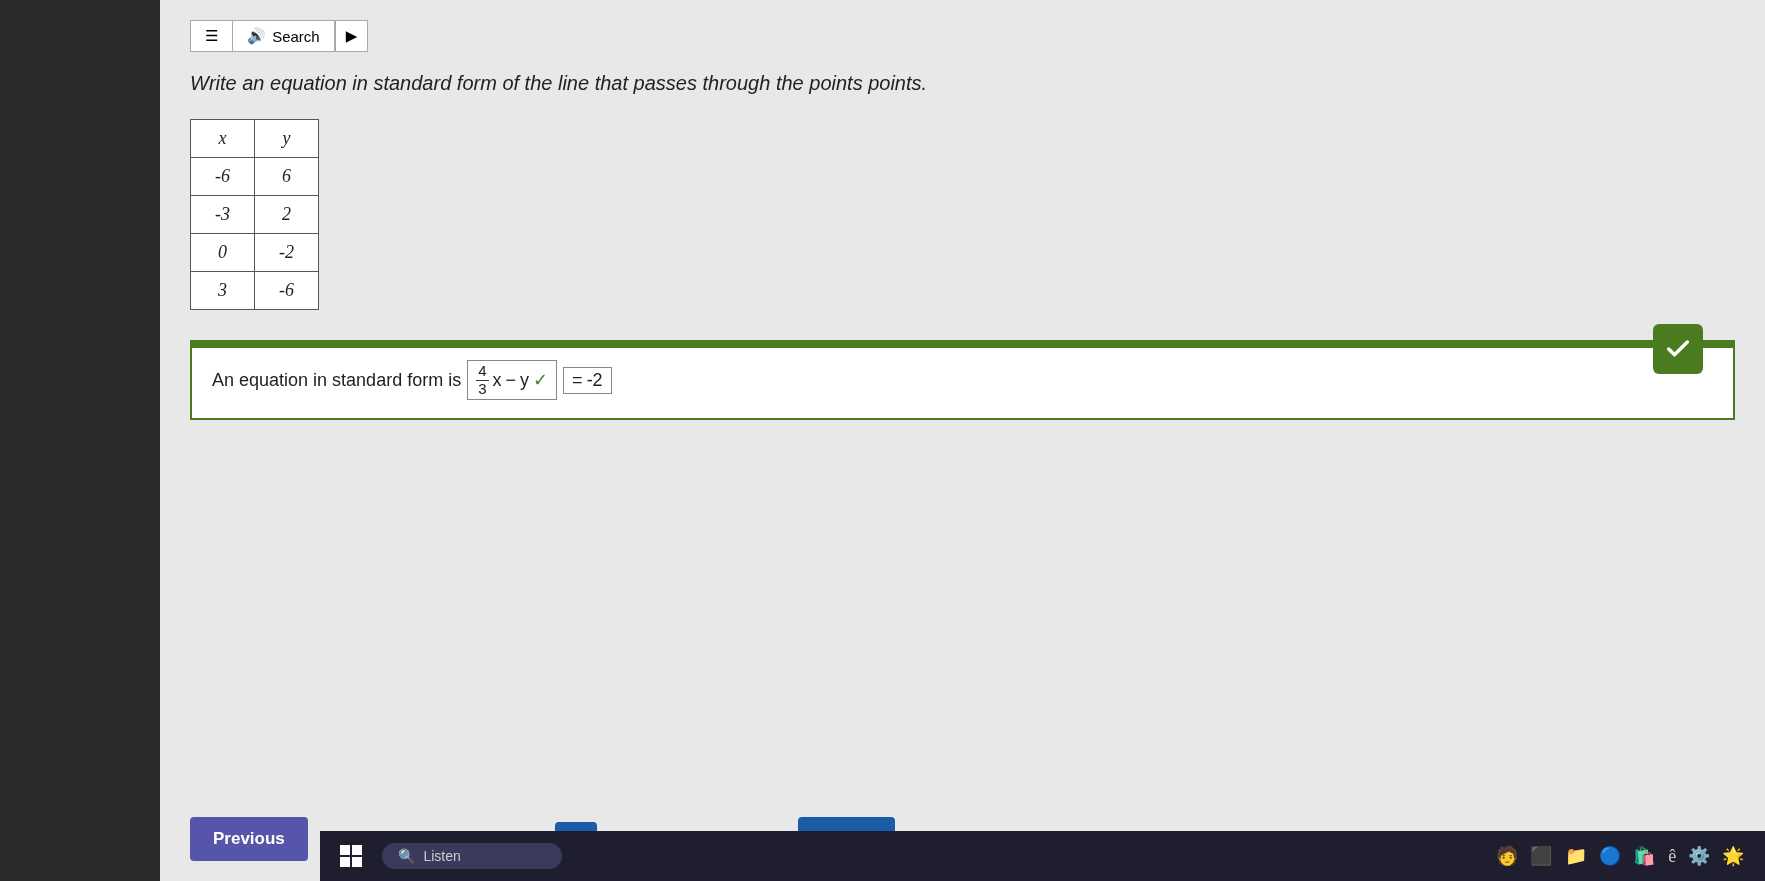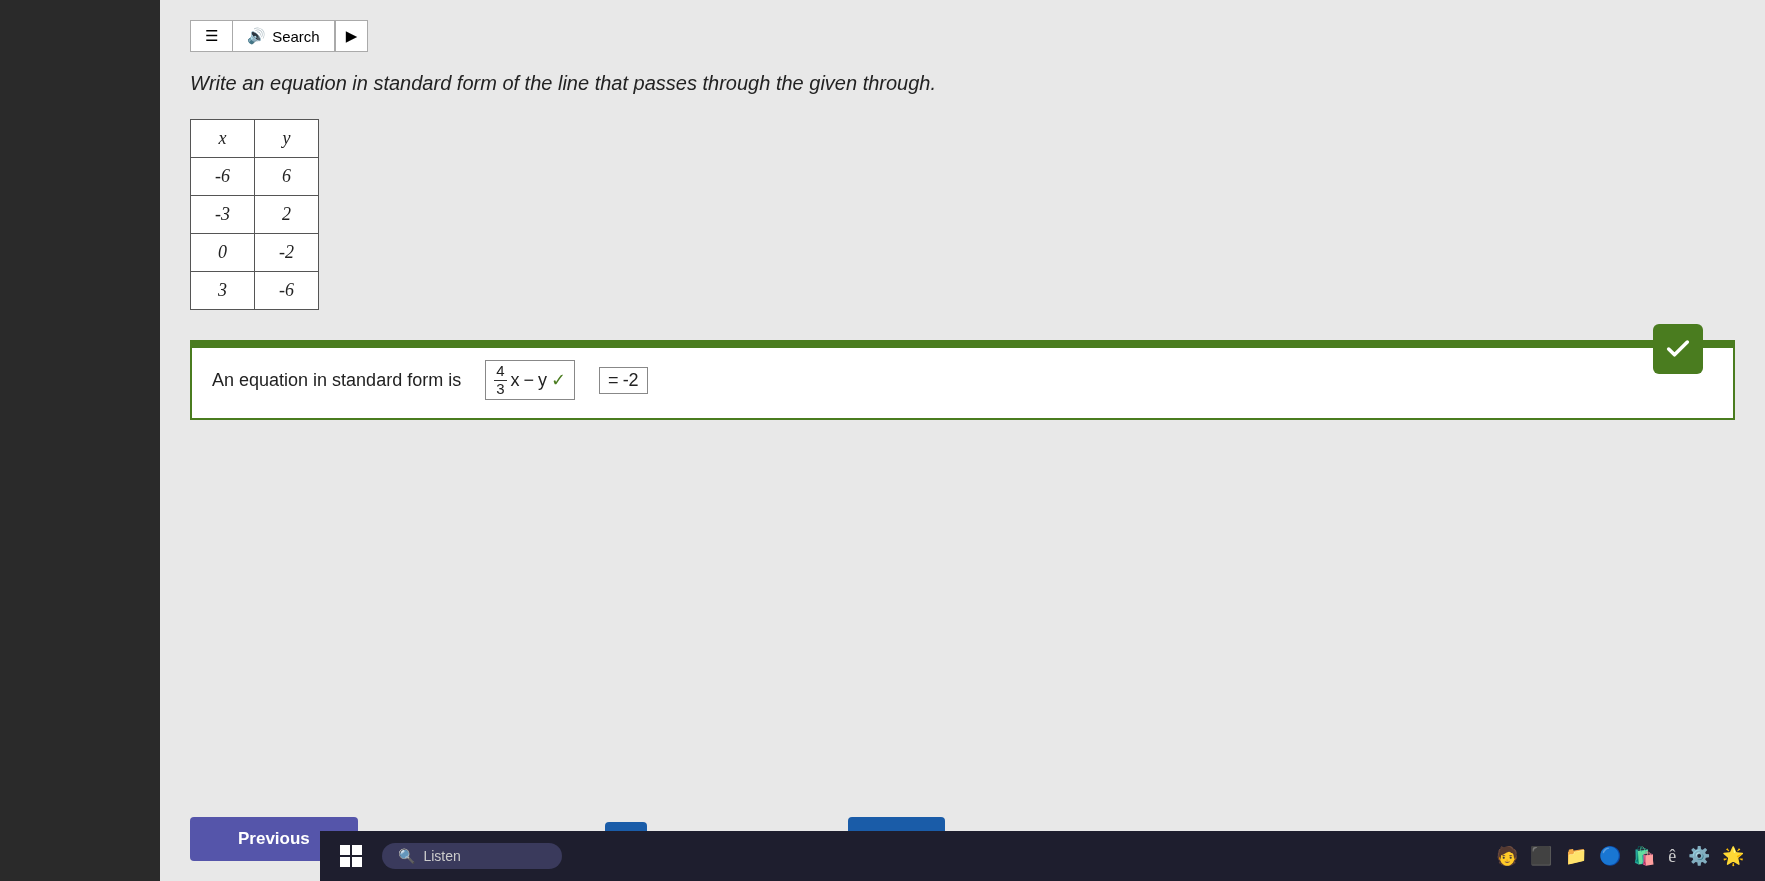--- a/index.html
+++ b/index.html
@@ -135,21 +135,21 @@
       width: 28px;
       height: 28px;
     }
 
     .answer-text {
       font-size: 18px;
       font-family: Arial, sans-serif;
       color: #222;
       display: flex;
       align-items: center;
-      gap: 24px;
+      gap: 6px;
       flex-wrap: wrap;
     }
 
     .answer-input-group {
       display: inline-flex;
       align-items: center;
       border: 1px solid #888;
       padding: 2px 8px;
       background: #fff;
       gap: 4px;
@@ -193,21 +193,21 @@
       align-items: center;
       gap: 8px;
       margin-top: auto;
       padding-bottom: 20px;
     }
 
     .prev-btn {
       background: #5555aa;
       color: #fff;
       border: none;
-      padding: 12px 48px;
+      padding: 12px 23px;
       font-size: 17px;
       font-family: Arial, sans-serif;
       border-radius: 4px;
       cursor: pointer;
       font-weight: bold;
       margin-right: 10px;
     }
 
     .page-num {
       font-size: 16px;
@@ -302,21 +302,21 @@
     </button>
     <button class="listen-btn">
       <span>🔊</span>
       <span>Search</span>
     </button>
     <button class="toolbar-btn play-btn">
       <span>▶</span>
     </button>
   </div>
 
-  <p class="question-text">Write an equation in standard form of the line that passes through the given through.</p>
+  <p class="question-text">Write an equation in standard form of the line that passes through the points points.</p>
 
   <div class="table-container">
     <table>
       <thead>
         <tr>
           <th>x</th>
           <th>y</th>
         </tr>
       </thead>
       <tbody>

